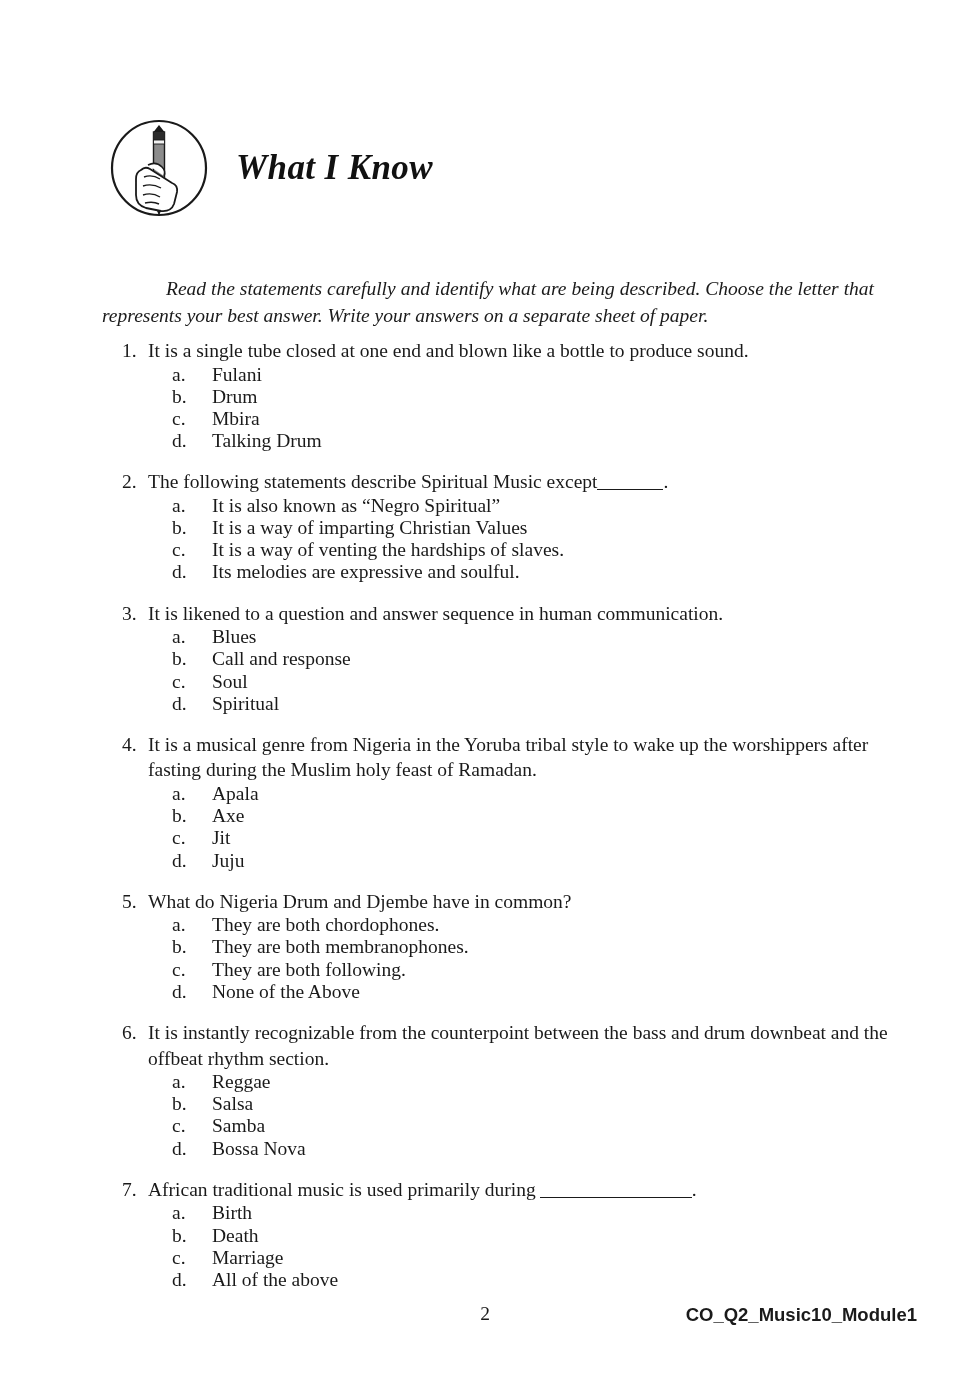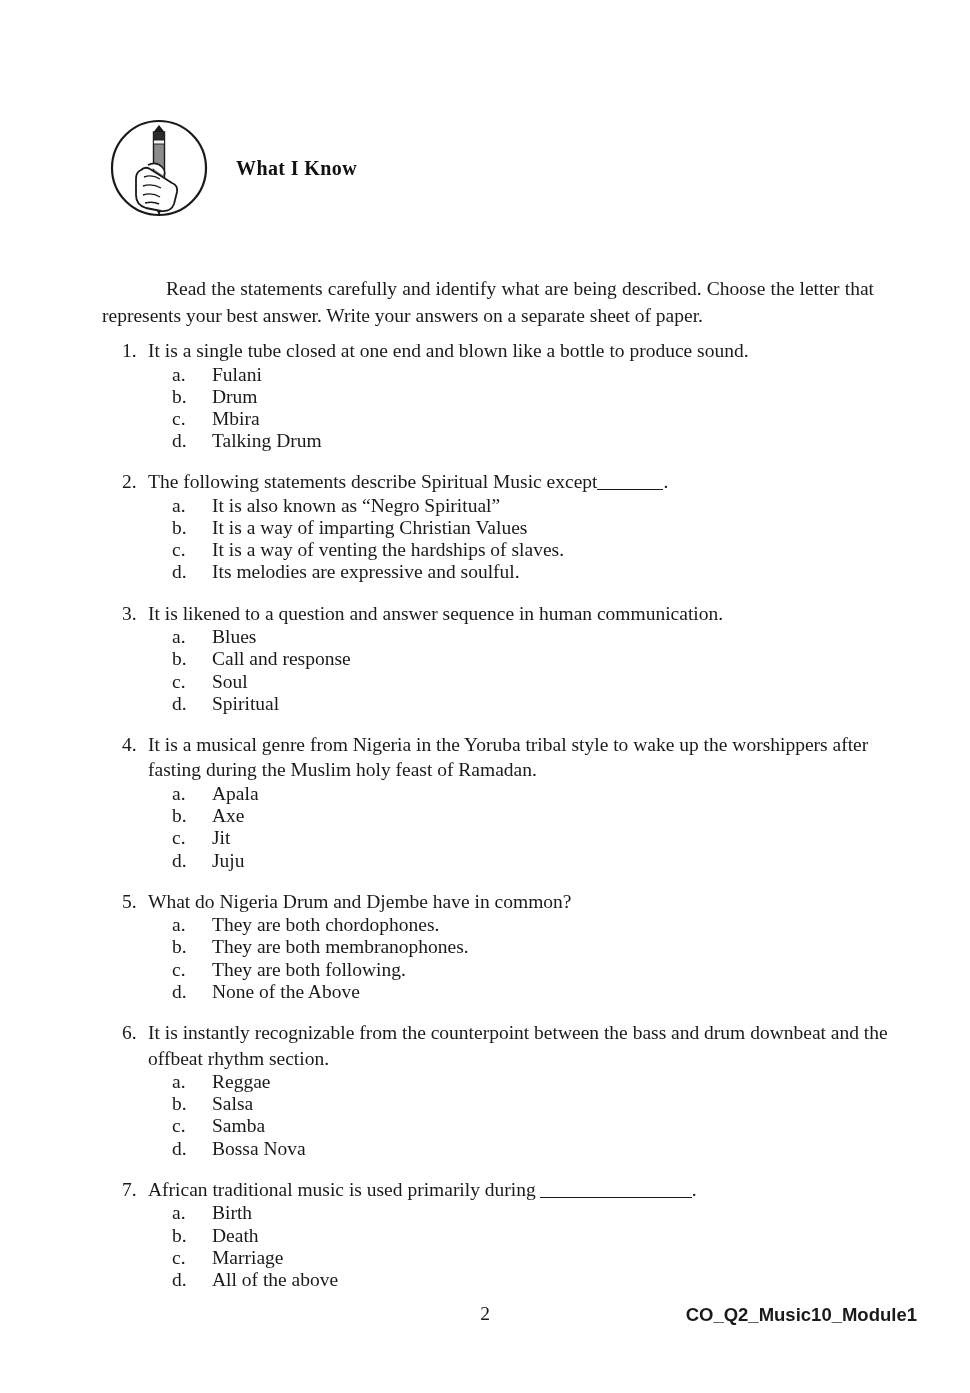--- a/index.html
+++ b/index.html
@@ -33,38 +33,40 @@
   }
   .badge-icon {
     width: 102px;
     height: 104px;
     flex: 0 0 auto;
   }
   .header-title {
     margin-left: 26px;
     font-family: "Liberation Serif", "DejaVu Serif", serif;
     font-weight: bold;
-    font-size: 20px;
+    font-style: italic;
+    font-size: 35px;
     letter-spacing: 0.4px;
     color: #111111;
     white-space: nowrap;
   }
 
   
   .intro {
     position: absolute;
     left: 102px;
     top: 255px;
     width: 772px;
     font-size: 19.5px;
     line-height: 27px;
     text-indent: 64px;
     text-align: justify;
     text-justify: inter-word;
     color: #1a1a1a;
+    font-style: italic;
   }
 
   
   .questions {
     position: absolute;
     left: 102px;
     top: 338px;
     width: 790px;
   }
   .question-block {

